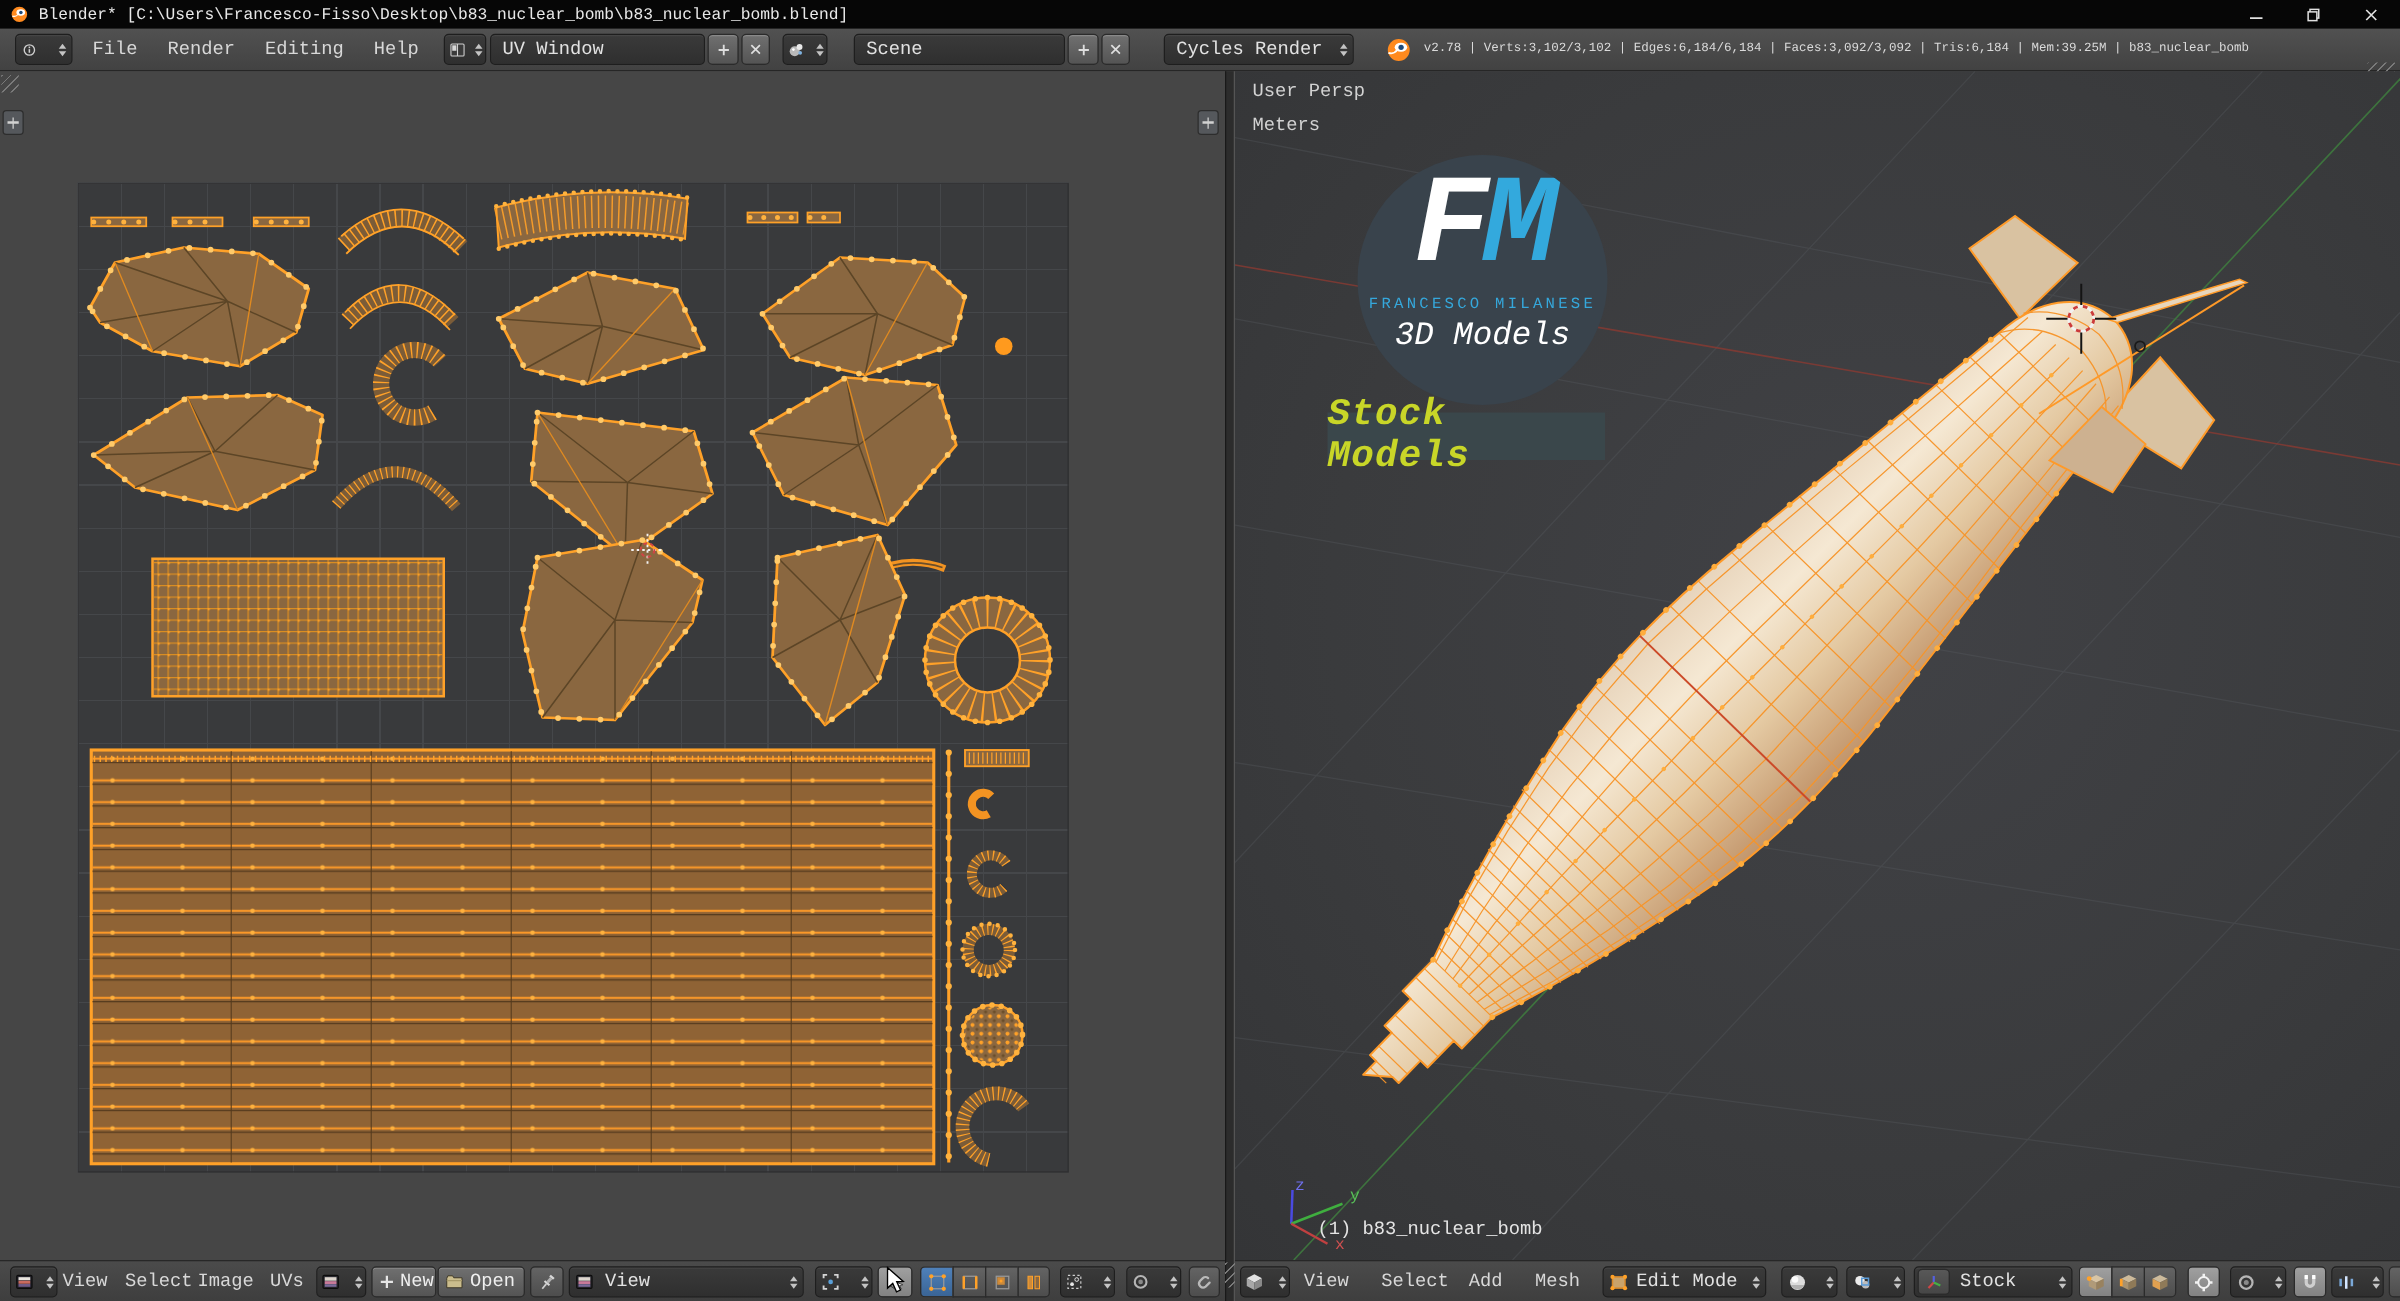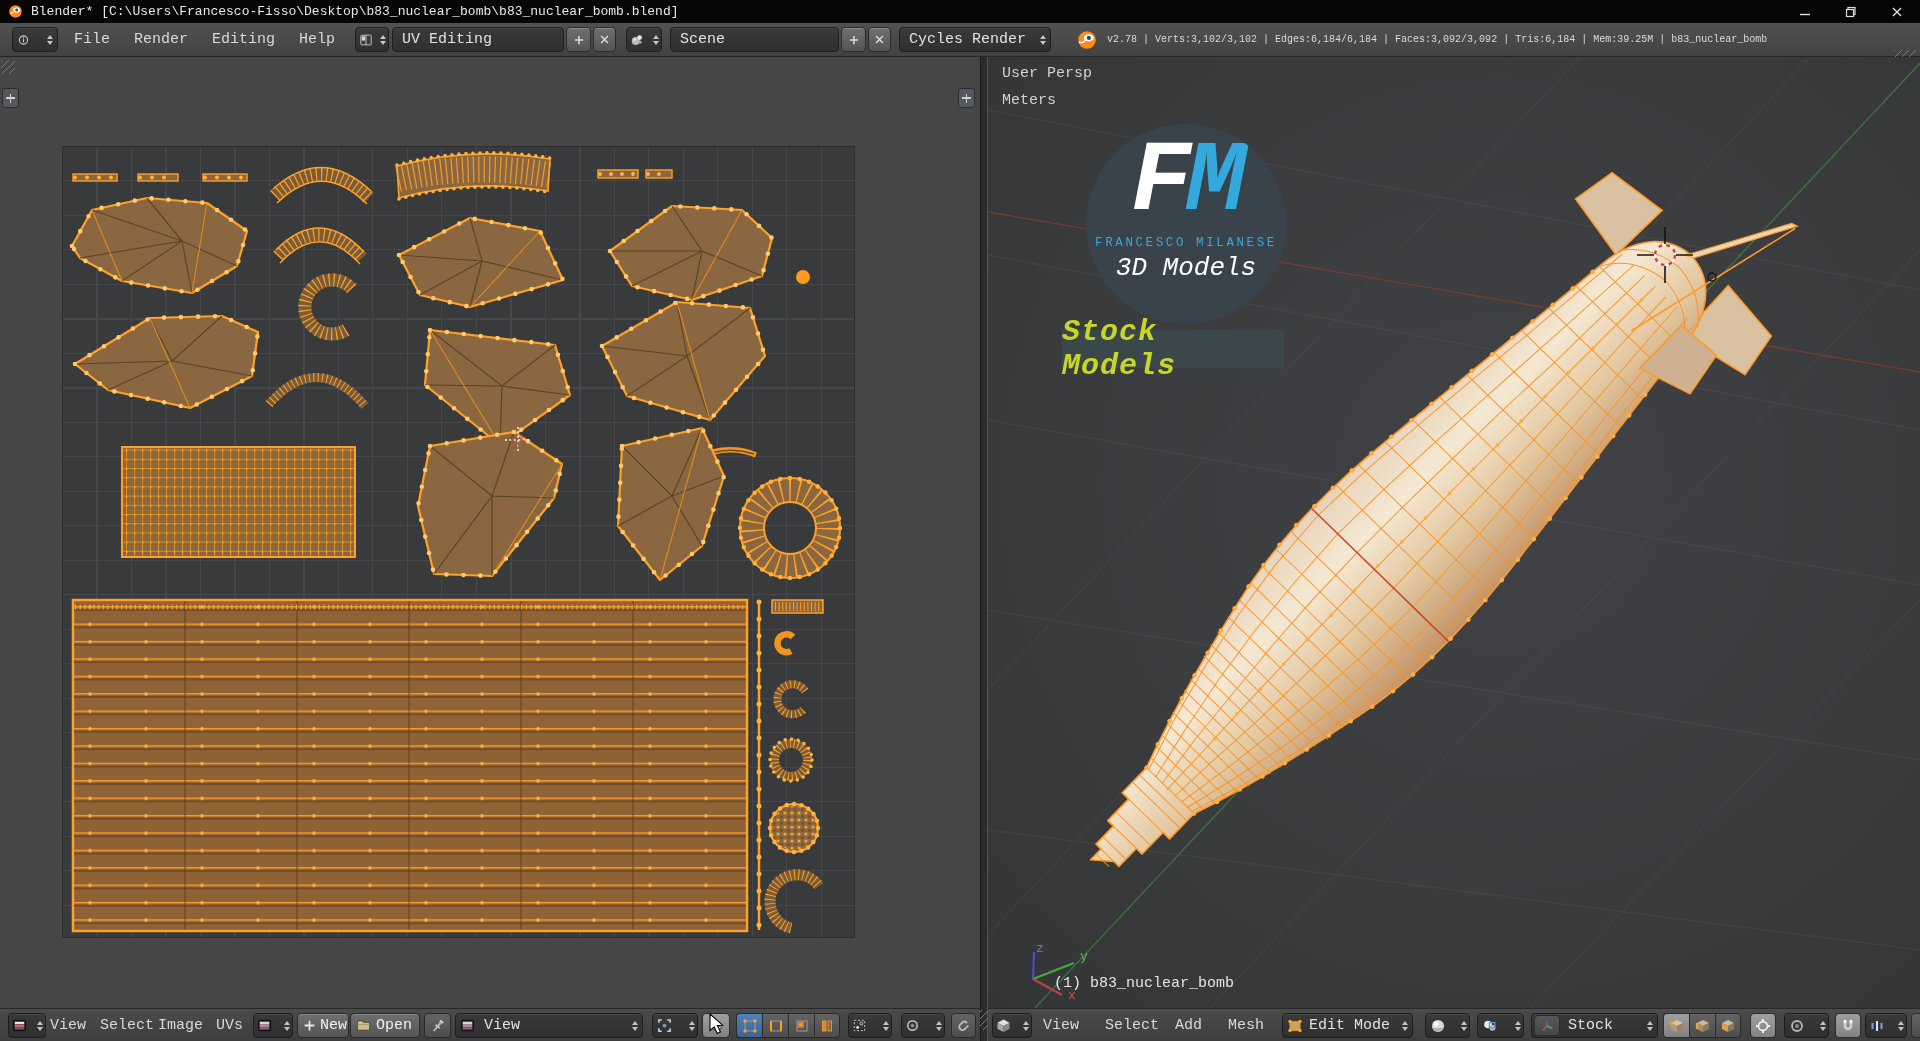--- a/index.html
+++ b/index.html
@@ -129,21 +129,21 @@
         <rect x="2" y="2.5" width="12" height="11" rx="1" fill="#3a3a3a" stroke="#cfcfcf"></rect>
         <path d="M8 2.5V13.5" stroke="#cfcfcf"></path>
           <rect x="3.2" y="3.7" width="3.8" height="5" fill="#d6d6d6"></rect>
       </svg>
       <span class="arrows" style="padding:0 2px">
           <b class="u"></b>
           <b class="d"></b>
         </span>
     </div>
     <div class="dd" style="width:172px;margin-left:3px">
-      <span class="txt">UV Editing</span>
+      <span class="txt">UV Window</span>
     </div>
     <div class="btn" style="width:25px;margin-left:2px;justify-content:center">
       <svg width="12" height="12" viewBox="0 0 16 16">
           <path d="M8 2.5V13.5M2.5 8H13.5" stroke="#dedede" stroke-width="2"></path>
         </svg>
     </div>
     <div class="btn" style="width:23px;margin-left:2px;justify-content:center">
       <svg width="11" height="11" viewBox="0 0 16 16">
           <path d="M3 3L13 13M13 3L3 13" stroke="#dedede" stroke-width="2"></path>
         </svg>
@@ -154,35 +154,35 @@
         <circle cx="6.6" cy="9.2" r="4.6" fill="#b9b9b9"></circle>
           <circle cx="11" cy="5.2" r="2.7" fill="#e9e9e9"></circle>
         <circle cx="5.4" cy="7.6" r="1.2" fill="#fff"></circle>
           <circle cx="11.6" cy="10.6" r="1.7" fill="#7fb2e0"></circle>
       </svg>
       <span class="arrows" style="padding:0 2px">
           <b class="u"></b>
           <b class="d"></b>
         </span>
     </div>
-    <div class="dd" style="width:169px;margin-left:8px">
+    <div class="dd" style="width:169px;margin-left:21px">
       <span class="txt">Scene</span>
     </div>
     <div class="btn" style="width:25px;margin-left:2px;justify-content:center">
       <svg width="12" height="12" viewBox="0 0 16 16">
           <path d="M8 2.5V13.5M2.5 8H13.5" stroke="#dedede" stroke-width="2"></path>
         </svg>
     </div>
     <div class="btn" style="width:23px;margin-left:2px;justify-content:center">
       <svg width="11" height="11" viewBox="0 0 16 16">
           <path d="M3 3L13 13M13 3L3 13" stroke="#dedede" stroke-width="2"></path>
         </svg>
     </div>
 
-    <div class="dd" style="margin-left:8px;width:152px">
+    <div class="dd" style="margin-left:27px;width:152px">
       <span class="txt">Cycles Render</span>
       <span class="arrows">
           <b class="u"></b>
           <b class="d"></b>
         </span>
     </div>
 
     <svg class="i16" style="margin-left:26px;width:20px;height:20px" viewBox="0 0 16 16">
       <circle cx="8" cy="8" r="7" fill="#ff8a1e"></circle>
         <ellipse cx="9.4" cy="6.2" rx="4" ry="2.9" fill="#fff"></ellipse>

